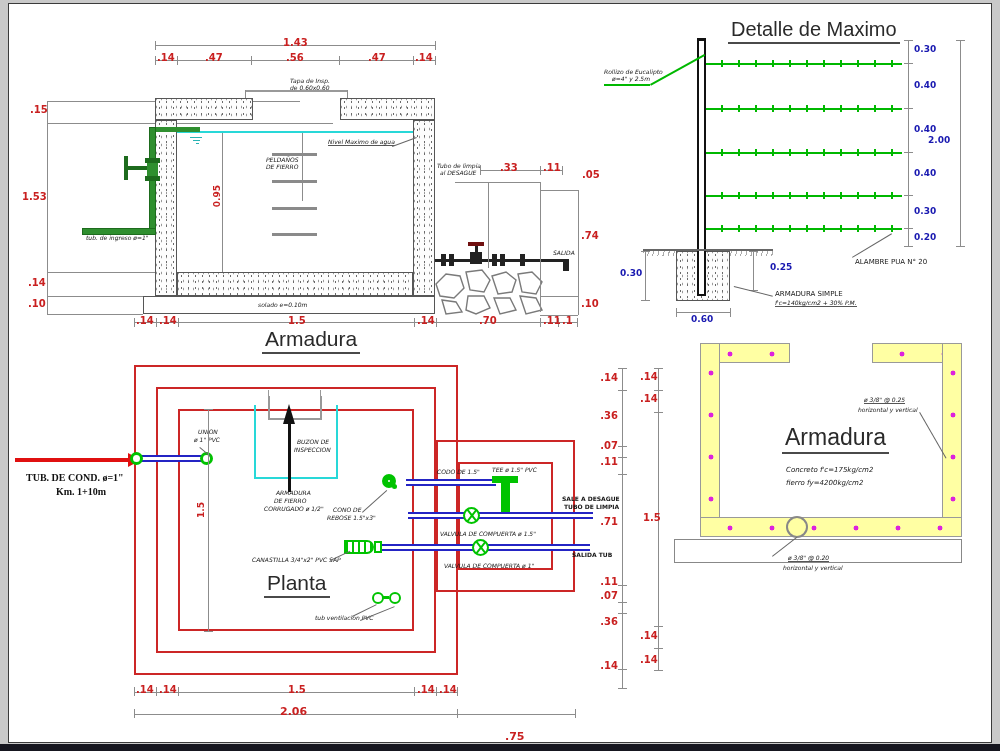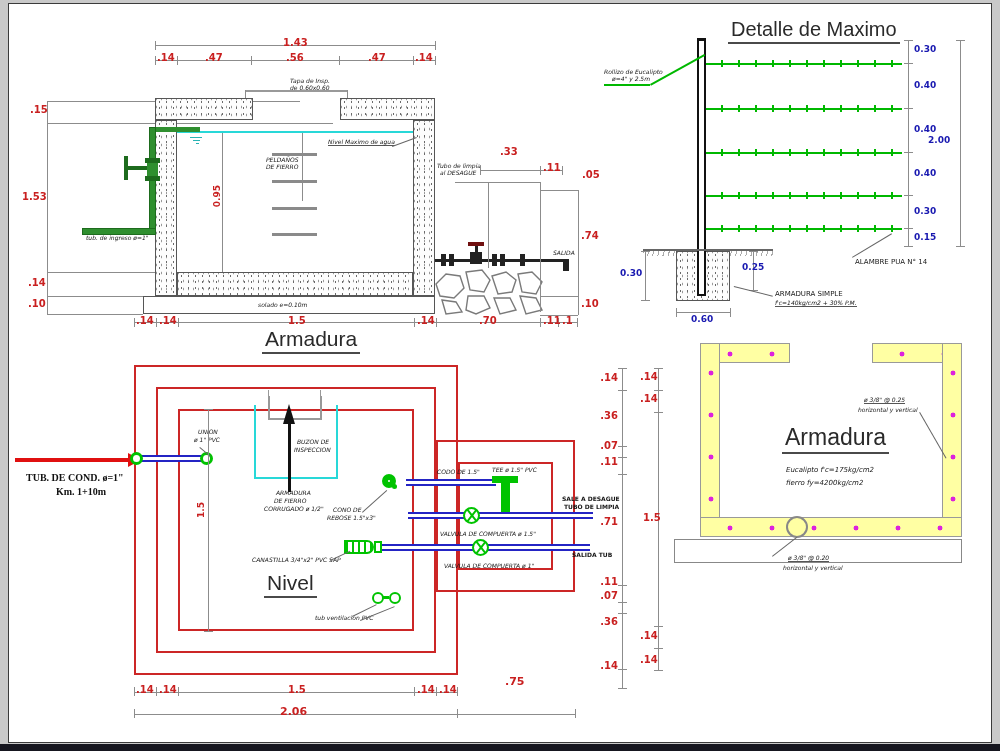--- a/index.html
+++ b/index.html
@@ -145,21 +145,21 @@
   <div class="a hl" style="left:540px;top:296px;width:38px"></div>
   <div class="a vl" style="left:578px;top:296px;height:19px"></div>
   <div class="a hl" style="left:540px;top:315px;width:38px"></div>
   <span class="a lbl" style="left:437px;top:162px">Tubo de limpia</span>
   <span class="a lbl" style="left:440px;top:169px">al DESAGUE</span>
 
   <div class="a hl" style="left:480px;top:170px;width:82px"></div>
   <i class="a tk" style="left:480px;top:166px"></i>
   <i class="a tk" style="left:540px;top:166px"></i>
   <i class="a tk" style="left:562px;top:166px"></i>
-  <span class="a dim" style="left:500px;top:146px">.33</span>
+  <span class="a dim" style="left:500px;top:162px">.33</span>
   <span class="a dim" style="left:543px;top:162px">.11</span>
   <span class="a dim" style="left:582px;top:169px">.05</span>
   <span class="a dim" style="left:581px;top:230px">.74</span>
   <span class="a dim" style="left:581px;top:298px">.10</span>
 
   <div class="a hl" style="left:134px;top:322px;width:443px"></div>
   <i class="a tk" style="left:134px;top:318px"></i>
   <i class="a tk" style="left:156px;top:318px"></i>
   <i class="a tk" style="left:178px;top:318px"></i>
   <i class="a tk" style="left:414px;top:318px"></i>
@@ -197,45 +197,45 @@
   <i class="a tkh" style="left:904px;top:108px"></i>
   <i class="a tkh" style="left:904px;top:152px"></i>
   <i class="a tkh" style="left:904px;top:195px"></i>
   <i class="a tkh" style="left:904px;top:228px"></i>
   <i class="a tkh" style="left:904px;top:246px"></i>
   <span class="a dimb" style="left:914px;top:44px">0.30</span>
   <span class="a dimb" style="left:914px;top:80px">0.40</span>
   <span class="a dimb" style="left:914px;top:124px">0.40</span>
   <span class="a dimb" style="left:914px;top:168px">0.40</span>
   <span class="a dimb" style="left:914px;top:206px">0.30</span>
-  <span class="a dimb" style="left:914px;top:232px">0.15</span>
+  <span class="a dimb" style="left:914px;top:232px">0.20</span>
   <div class="a vl" style="left:960px;top:40px;height:206px"></div>
   <i class="a tkh" style="left:956px;top:40px"></i>
   <i class="a tkh" style="left:956px;top:246px"></i>
   <span class="a dimb" style="left:928px;top:135px">2.00</span>
 
   <div class="a" style="left:643px;top:249px;width:130px;height:2px;background:#666"></div>
   <div class="a hatch" style="left:643px;top:251px;width:130px;height:5px"></div>
   <div class="a stip" style="left:676px;top:251px;width:54px;height:50px"></div>
   <div class="a" style="left:697px;top:251px;width:9px;height:45px;background:#fff;border-left:2px solid #111;border-right:2px solid #111;border-bottom:2px solid #111"></div>
   <div class="a vl" style="left:645px;top:251px;height:50px"></div>
   <i class="a tkh" style="left:641px;top:251px"></i>
   <i class="a tkh" style="left:641px;top:300px"></i>
   <span class="a dimb" style="left:620px;top:268px">0.30</span>
   <div class="a vl" style="left:753px;top:251px;height:40px"></div>
   <i class="a tkh" style="left:749px;top:251px"></i>
   <i class="a tkh" style="left:749px;top:290px"></i>
-  <span class="a dimb" style="left:742px;top:262px">0.25</span>
+  <span class="a dimb" style="left:770px;top:262px">0.25</span>
   <div class="a hl" style="left:676px;top:312px;width:54px"></div>
   <i class="a tk" style="left:676px;top:308px"></i>
   <i class="a tk" style="left:730px;top:308px"></i>
   <span class="a dimb" style="left:691px;top:314px">0.60</span>
 
   <i class="a lead" style="left:852px;top:257px;width:46px;transform:rotate(-31deg)"></i>
-  <span class="a lb7" style="left:855px;top:258px;font-style:normal">ALAMBRE PUA N° 14</span>
+  <span class="a lb7" style="left:855px;top:258px;font-style:normal">ALAMBRE PUA N° 20</span>
   <i class="a lead" style="left:734px;top:286px;width:40px;transform:rotate(14deg)"></i>
   <span class="a lb7" style="left:775px;top:290px;font-style:normal">ARMADURA SIMPLE</span>
   <span class="a lbl" style="left:775px;top:299px;border-bottom:1px solid #555">f'c=140kg/cm2 + 30% P.M.</span>
 </div>
 
 <div>
 
   <div class="a" style="left:15px;top:458px;width:113px;height:4px;background:#e01010"></div>
   <div class="a" style="left:128px;top:453px;width:0;height:0;border-top:7px solid transparent;border-bottom:7px solid transparent;border-left:13px solid #e01010"></div>
   <div class="a" style="left:140px;top:457px;width:5px;height:5px;border-radius:50%;background:#f0d000"></div>
@@ -301,21 +301,21 @@
   <i class="a lead" style="left:330px;top:560px;width:22px;transform:rotate(-25deg)"></i>
   <span class="a lbl" style="left:444px;top:562px">VALVULA DE COMPUERTA ø 1"</span>
   <span class="a lbl" style="left:572px;top:551px;font-style:normal;font-weight:bold">SALIDA TUB</span>
 
   <div class="a gr" style="left:372px;top:592px;width:12px;height:12px;border-width:2.5px"></div>
   <div class="a gr" style="left:389px;top:592px;width:12px;height:12px;border-width:2.5px"></div>
   <div class="a" style="left:383px;top:596px;width:6px;height:3px;background:#00c300"></div>
   <span class="a lbl" style="left:315px;top:614px">tub ventilacion PVC</span>
   <i class="a lead" style="left:352px;top:616px;width:27px;transform:rotate(-26deg)"></i>
   <i class="a lead" style="left:360px;top:620px;width:37px;transform:rotate(-22deg)"></i>
-  <span class="a big" style="left:264px;top:571px">Nivel</span>
+  <span class="a big" style="left:264px;top:571px">Planta</span>
 
   <div class="a vl" style="left:208px;top:409px;height:222px"></div>
   <i class="a tkh" style="left:204px;top:409px"></i>
   <i class="a tkh" style="left:204px;top:631px"></i>
   <span class="a dimv" style="left:196px;top:502px">1.5</span>
 
   <div class="a vl" style="left:622px;top:368px;height:320px"></div>
   <i class="a tkh" style="left:618px;top:368px"></i>
   <i class="a tkh" style="left:618px;top:390px"></i>
   <i class="a tkh" style="left:618px;top:446px"></i>
@@ -359,33 +359,33 @@
   <span class="a dim" style="left:136px;top:684px">.14</span>
   <span class="a dim" style="left:159px;top:684px">.14</span>
   <span class="a dim" style="left:288px;top:684px">1.5</span>
   <span class="a dim" style="left:417px;top:684px">.14</span>
   <span class="a dim" style="left:439px;top:684px">.14</span>
   <div class="a hl" style="left:134px;top:714px;width:441px"></div>
   <i class="a tk" style="left:134px;top:709px"></i>
   <i class="a tk" style="left:457px;top:709px"></i>
   <i class="a tk" style="left:575px;top:709px"></i>
   <span class="a dim dm2" style="left:280px;top:705px">2.06</span>
-  <span class="a dim dm2" style="left:505px;top:675px">.75</span>
+  <span class="a dim dm2" style="left:505px;top:730px">.75</span>
 </div>
 
 <div>
   <div class="a bandh" style="left:700px;top:343px;width:90px"></div>
   <div class="a bandh" style="left:872px;top:343px;width:90px"></div>
   <div class="a bandv" style="left:700px;top:343px;height:194px"></div>
   <div class="a bandv" style="left:942px;top:343px;height:194px"></div>
   <div class="a bandh" style="left:700px;top:517px;width:262px"></div>
   <div class="a" style="left:674px;top:539px;width:288px;height:24px;border:1px solid #888;background:#fff"></div>
   <div class="a" style="left:786px;top:516px;width:22px;height:22px;border:2px solid #888;border-radius:50%"></div>
   <span class="a big" style="left:782px;top:424px;font-size:23px">Armadura</span>
-  <span class="a lb7" style="left:786px;top:466px">Eucalipto f'c=175kg/cm2</span>
+  <span class="a lb7" style="left:786px;top:466px">Concreto f'c=175kg/cm2</span>
   <span class="a lb7" style="left:786px;top:479px">fierro fy=4200kg/cm2</span>
   <span class="a lbl" style="left:864px;top:396px;border-bottom:1px solid #555">ø 3/8" @ 0.25</span>
   <span class="a lbl" style="left:858px;top:406px">horizontal y vertical</span>
   <i class="a lead" style="left:920px;top:412px;width:53px;transform:rotate(60deg)"></i>
   <span class="a lbl" style="left:788px;top:554px;border-bottom:1px solid #555">ø 3/8" @ 0.20</span>
   <span class="a lbl" style="left:783px;top:564px">horizontal y vertical</span>
   <i class="a lead" style="left:772px;top:556px;width:31px;transform:rotate(-38deg)"></i>
 </div>
 
 <div class="a" style="left:0;top:744px;width:1000px;height:7px;background:#16161f"></div>

